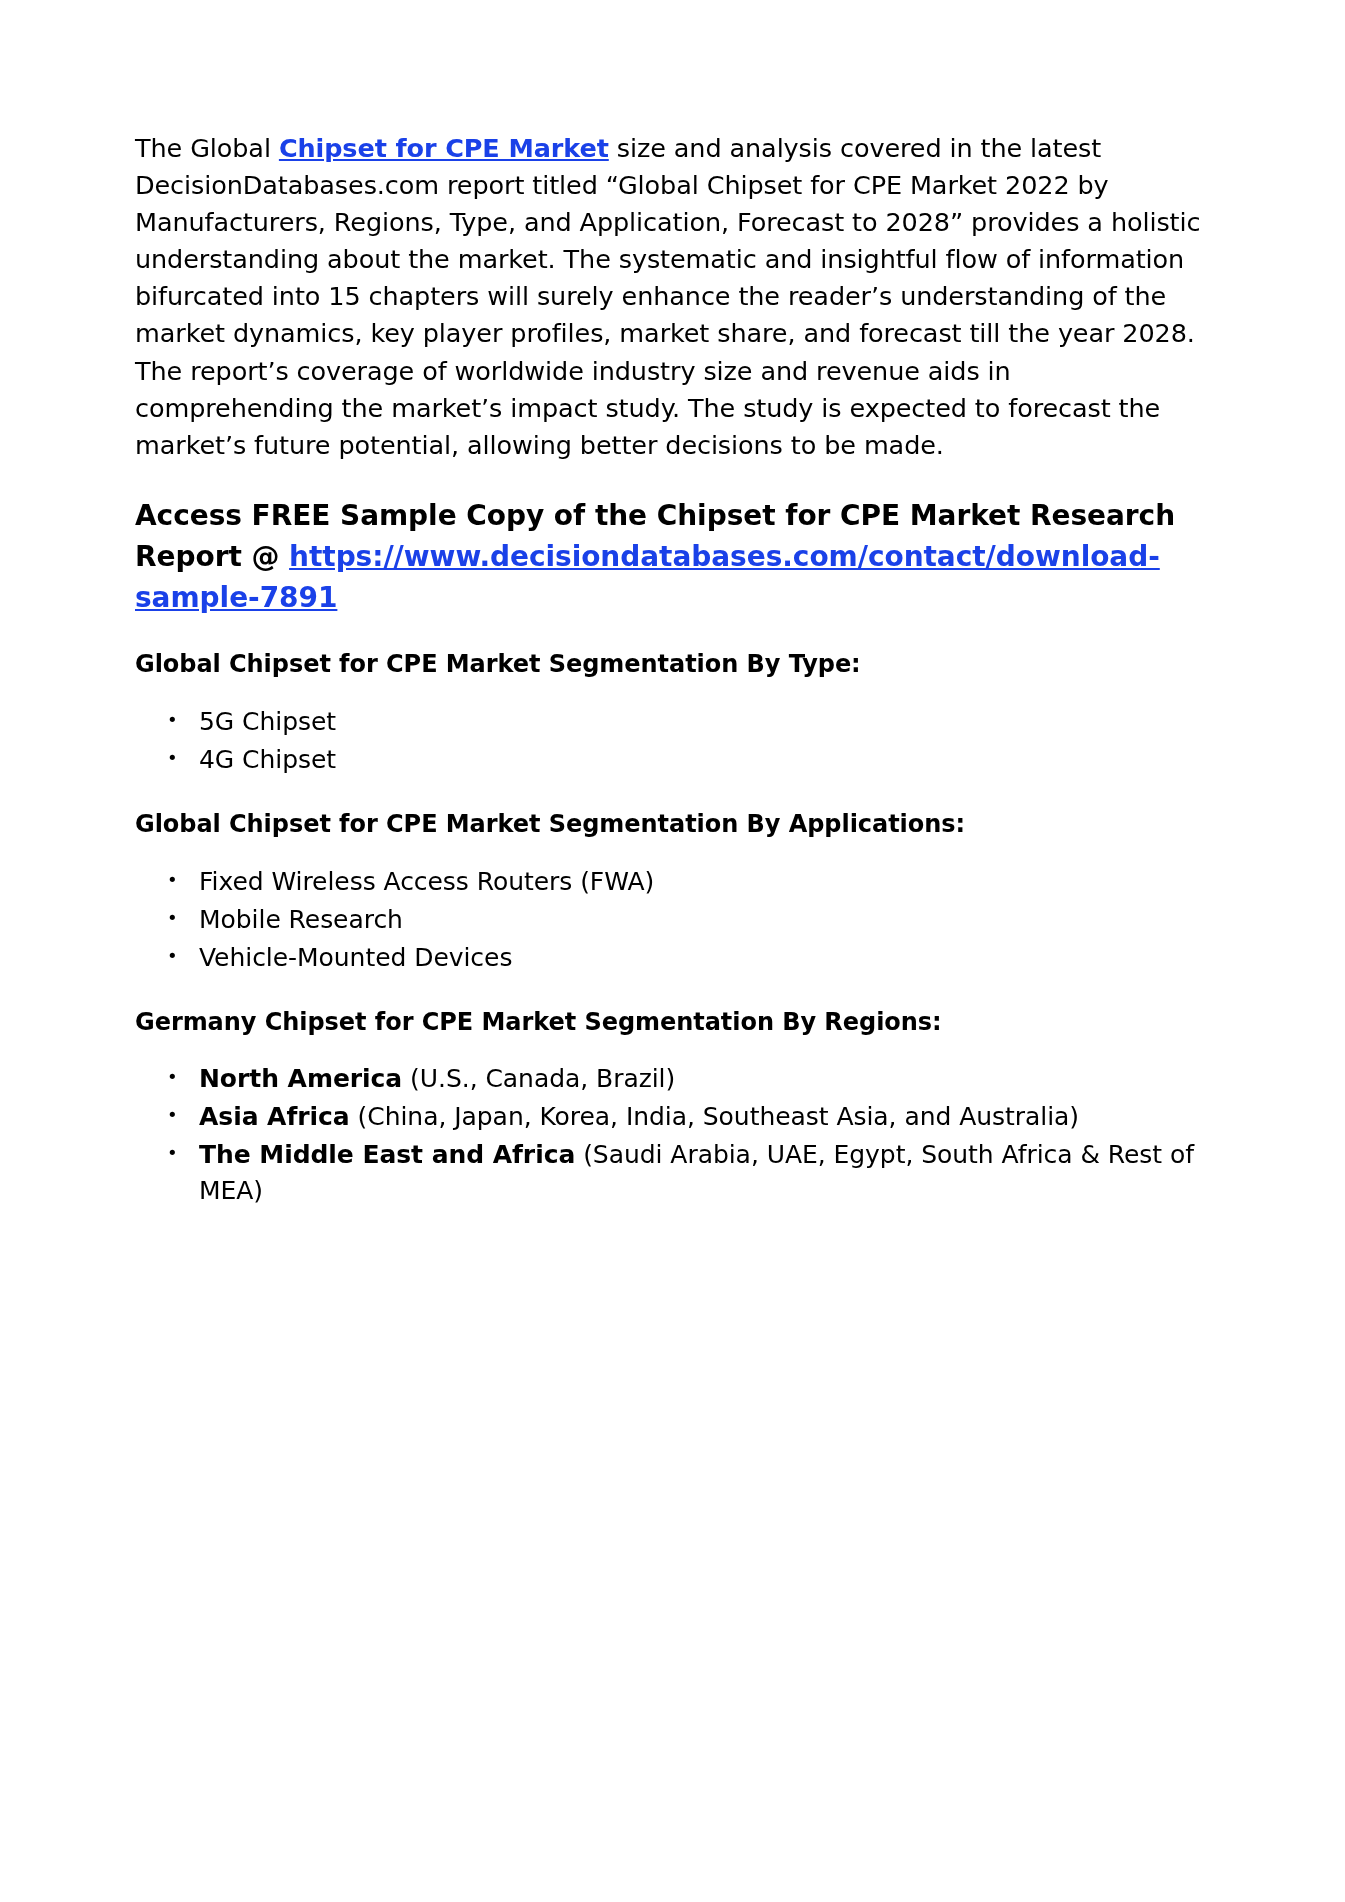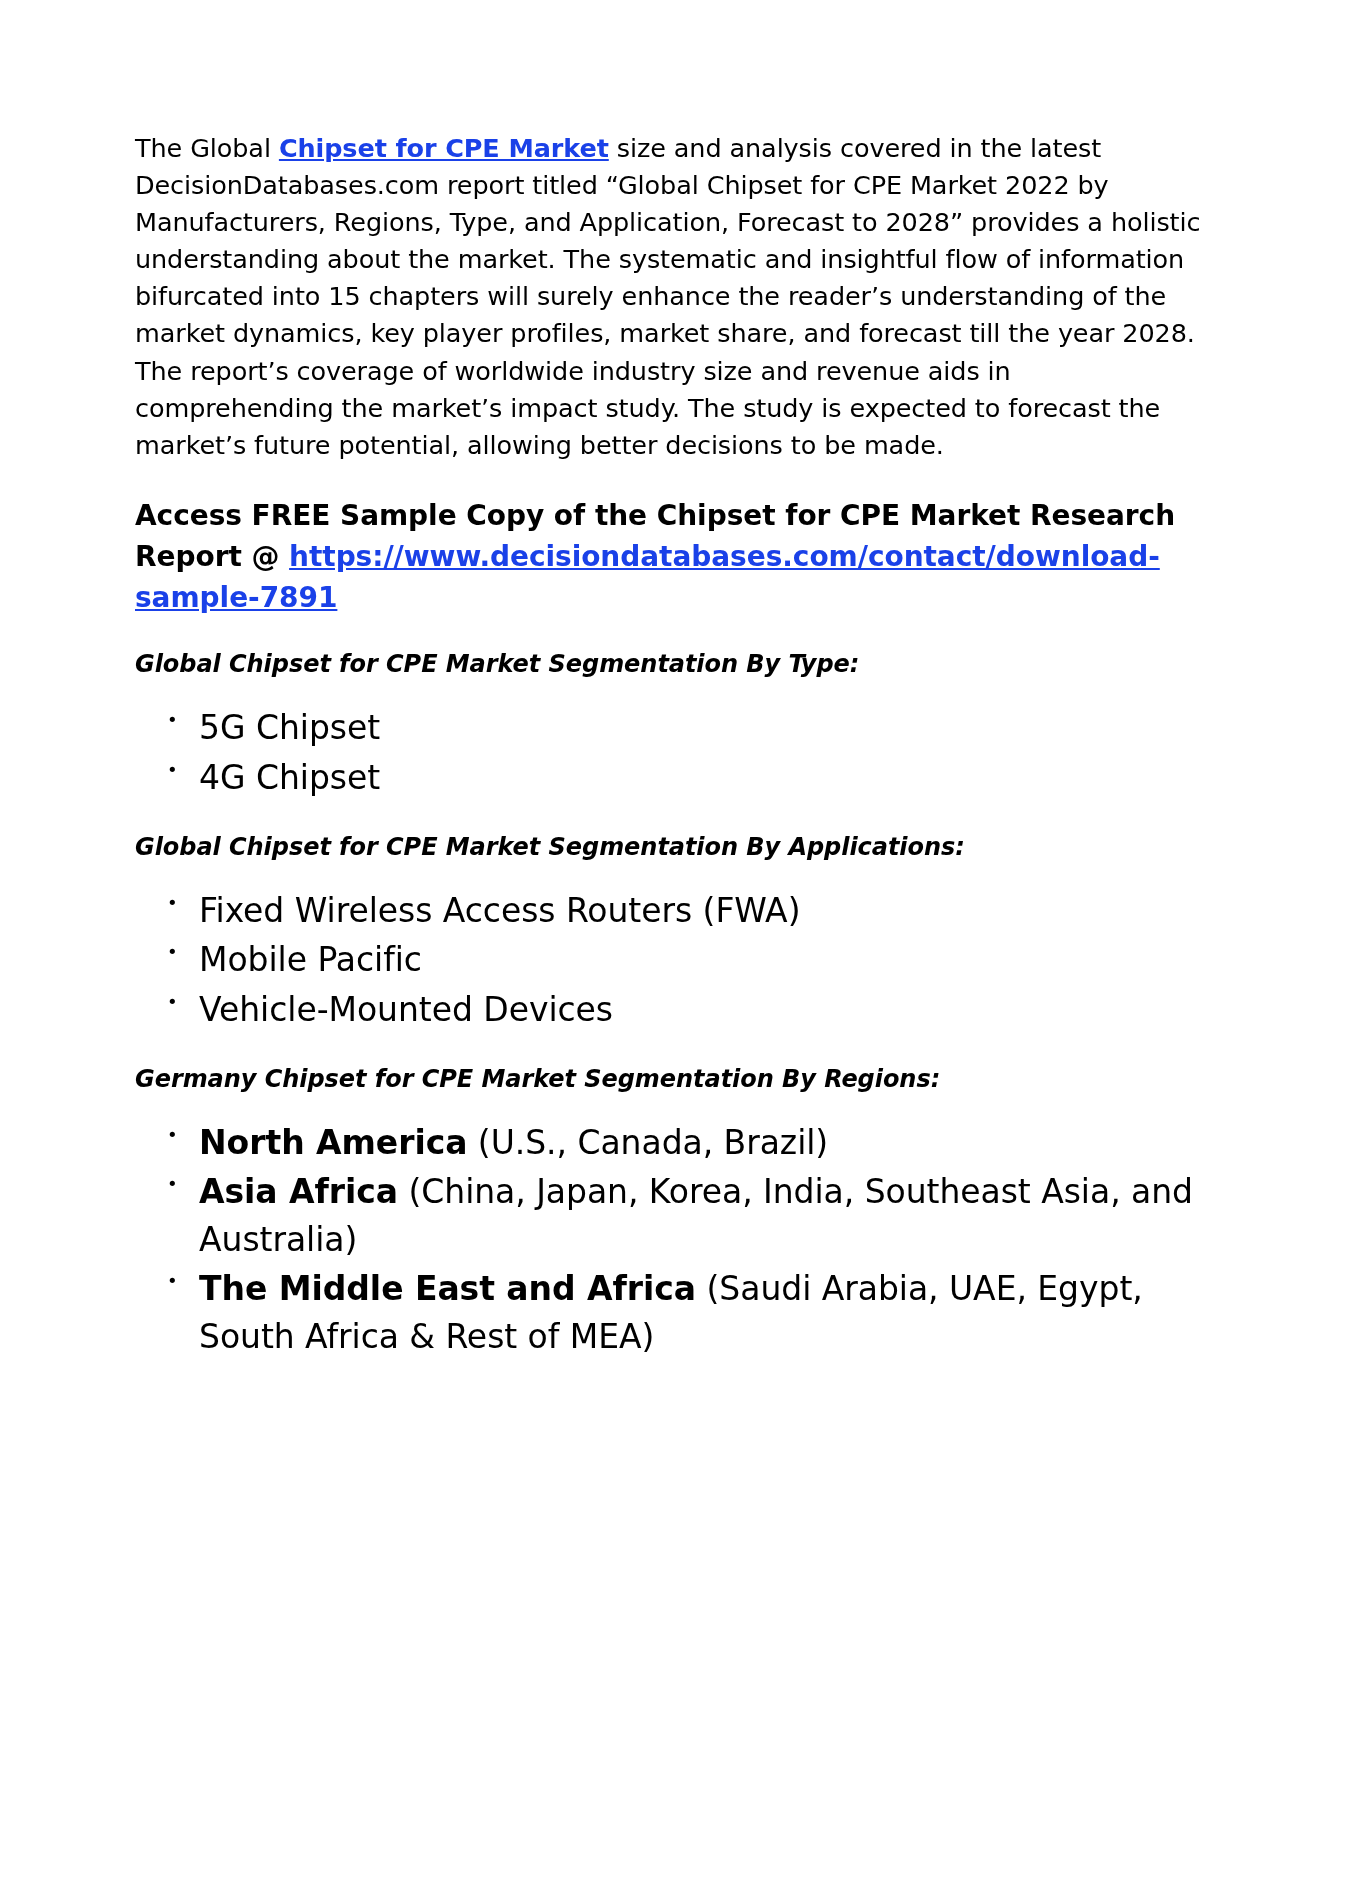--- a/index.html
+++ b/index.html
@@ -44,30 +44,29 @@
     text-decoration: underline;
     font-weight: bold;
     word-break: break-word;
   }
   .heading {
     font-size: 24px;
     font-weight: bold;
     line-height: 1.4;
     margin: 0 0 22px 0;
     letter-spacing: -0.05px;
-    font-style: italic;
   }
   ul.bullets {
     list-style: none;
     margin: 0 0 30px 0;
     padding: 0 0 0 28px;
   }
   ul.bullets li {
     position: relative;
-    font-size: 33px;
+    font-size: 25px;
     line-height: 1.44;
     padding-left: 36px;
     margin-bottom: 2px;
     letter-spacing: -0.05px;
   }
   ul.bullets li::before {
     content: "\2022";
     position: absolute;
     left: 4px;
     top: -1px;
@@ -91,21 +90,21 @@
 
   <h2 class="heading">Global Chipset for CPE Market Segmentation By Type:</h2>
   <ul class="bullets">
     <li><span>5G Chipset</span></li>
     <li><span>4G Chipset</span></li>
   </ul>
 
   <h2 class="heading">Global Chipset for CPE Market Segmentation By Applications:</h2>
   <ul class="bullets">
     <li><span>Fixed Wireless Access Routers (FWA)</span></li>
-    <li><span>Mobile Pacific</span></li>
+    <li><span>Mobile Research</span></li>
     <li><span>Vehicle-Mounted Devices</span></li>
   </ul>
 
   <h2 class="heading">Germany Chipset for CPE Market Segmentation By Regions:</h2>
   <ul class="bullets regions">
     <li><b>North America</b><span> (U.S., Canada, Brazil)</span></li>
     <li><b>Asia Africa</b><span> (China, Japan, Korea, India, Southeast Asia, and Australia)</span></li>
     <li><b>The Middle East and Africa</b><span> (Saudi Arabia, UAE, Egypt, South Africa &amp; Rest of MEA)</span></li>
   </ul>
 

